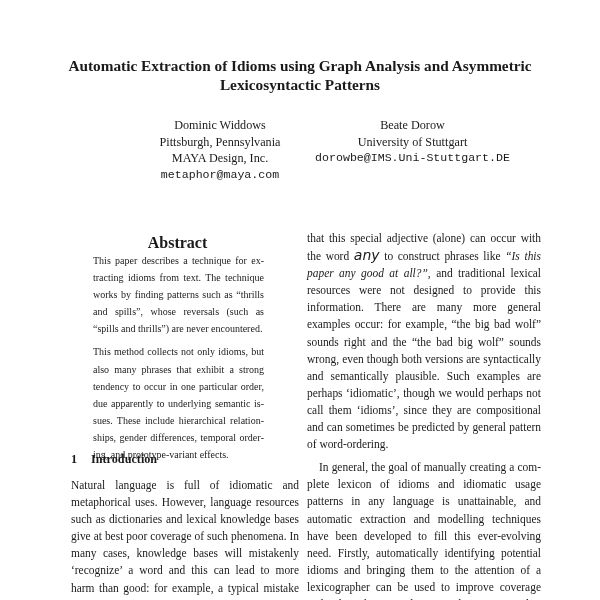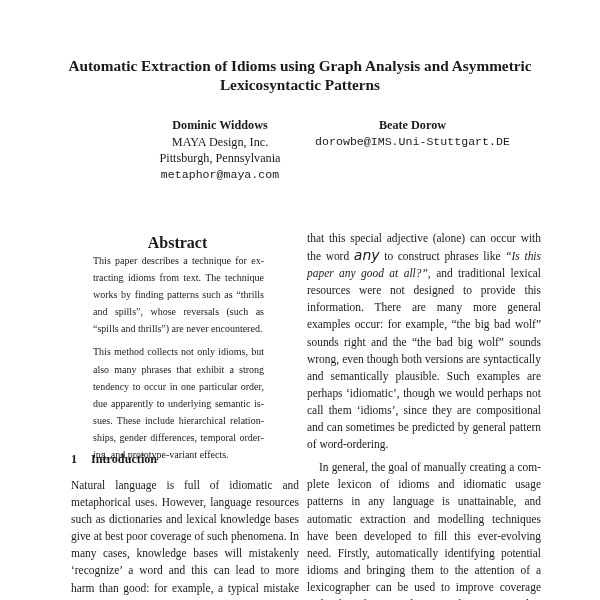--- a/index.html
+++ b/index.html
@@ -12,21 +12,21 @@
     .title {
       position: absolute; left: 60px; top: 56px; width: 480px;
       text-align: center; font-weight: bold; font-size: 15.3px; line-height: 19px;
     }
     .author {
       position: absolute; top: 117px; text-align: center;
       font-size: 12.2px; line-height: 16.5px;
     }
     .author.a1 { left: 120px; width: 200px; }
     .author.a2 { left: 285px; width: 255px; }
-    .author .name { font-weight: bold; }
+    .author .name { font-weight: normal; }
     .author .email { font-family: "Liberation Mono", "DejaVu Sans Mono", monospace; font-size: 11.6px; }
     .abstract-heading {
       position: absolute; left: 61px; top: 234px; width: 233px; text-align: center;
       font-weight: bold; font-size: 16px;
     }
     .abstract-body { position: absolute; left: 93px; top: 252px; width: 171px; font-size: 10px; line-height: 17.1px; text-align: justify; }
     .abstract-body p { margin: 0 0 6px 0; hyphens: manual; }
     .section-heading { position: absolute; left: 71px; top: 452px; font-weight: bold; font-size: 12.2px; }
     .section-heading .num { display: inline-block; width: 20px; }
     .intro-body { position: absolute; left: 71px; top: 477px; width: 228px; text-align: justify; font-size: 11.45px; line-height: 17.1px; }
@@ -39,27 +39,28 @@
   </style>
 </head>
 <body>
 
 <div class="page">
 
   <div class="title">Automatic Extraction of Idioms using Graph Analysis and Asymmetric Lexicosyntactic Patterns</div>
 
   <div class="author a1">
     <div class="name">Dominic Widdows</div>
+    <div>Pittsburgh, Pennsylvania</div>
     <div>MAYA Design, Inc.</div>
-    <div>Pittsburgh, Pennsylvania</div>
     <div class="email">metaphor@maya.com</div>
   </div>
 
   <div class="author a2">
     <div class="name">Beate Dorow</div>
+    <div>University of Stuttgart</div>
     <div class="email">dorowbe@IMS.Uni-Stuttgart.DE</div>
   </div>
 
   <div class="abstract-heading">Abstract</div>
   <div class="abstract-body">
     <p>This paper describes a technique for ex­tracting idioms from text.  The tech­nique works by finding patterns such as “thrills and spills”, whose reversals (such as “spills and thrills”) are never encoun­tered.</p>
     <p>This method collects not only idioms, but also many phrases that exhibit a strong tendency to occur in one particular order, due apparently to underlying semantic is­sues. These include hierarchical relation­ships, gender differences, temporal order­ing, and prototype-variant effects.</p>
   </div>
 
   <div class="section-heading">

